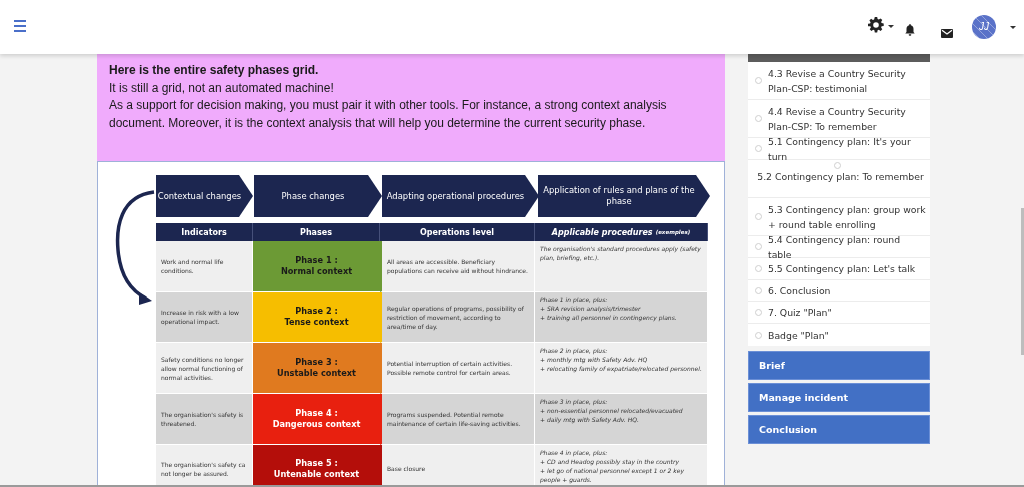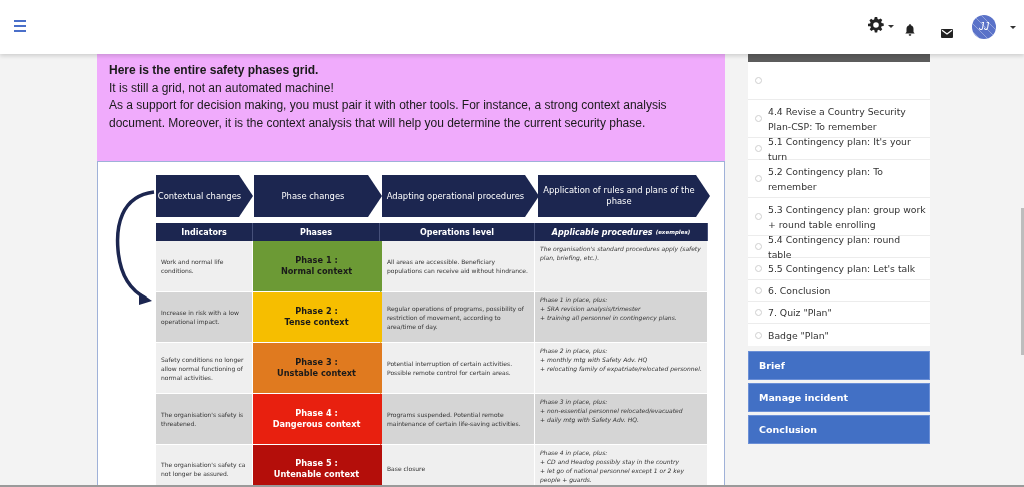--- a/index.html
+++ b/index.html
@@ -177,30 +177,31 @@
       </div>
     </div>
   </div>
 </div>
 
 <div class="sidebar">
   <div class="sb-top"></div>
   <div class="sb-list">
     <div class="sb-item" style="height:38px;">
         <span class="radio"></span>
+        <span>4.3 Revise a Country Security Plan-CSP: testimonial</span>
       </div>
     <div class="sb-item" style="height:38px;">
         <span class="radio"></span>
         <span>4.4 Revise a Country Security Plan-CSP: To remember</span>
       </div>
     <div class="sb-item" style="height:22px;">
         <span class="radio"></span>
         <span>5.1 Contingency plan: It's your turn</span>
       </div>
-    <div class="sb-item" style="height:38px;">
+    <div class="sb-item" style="height:38px;flex-direction:column;">
         <span class="radio"></span>
         <span>5.2 Contingency plan: To remember</span>
       </div>
     <div class="sb-item" style="height:38px;">
         <span class="radio"></span>
         <span>5.3 Contingency plan: group work + round table enrolling</span>
       </div>
     <div class="sb-item" style="height:22px;">
         <span class="radio"></span>
         <span>5.4 Contingency plan: round table</span>

